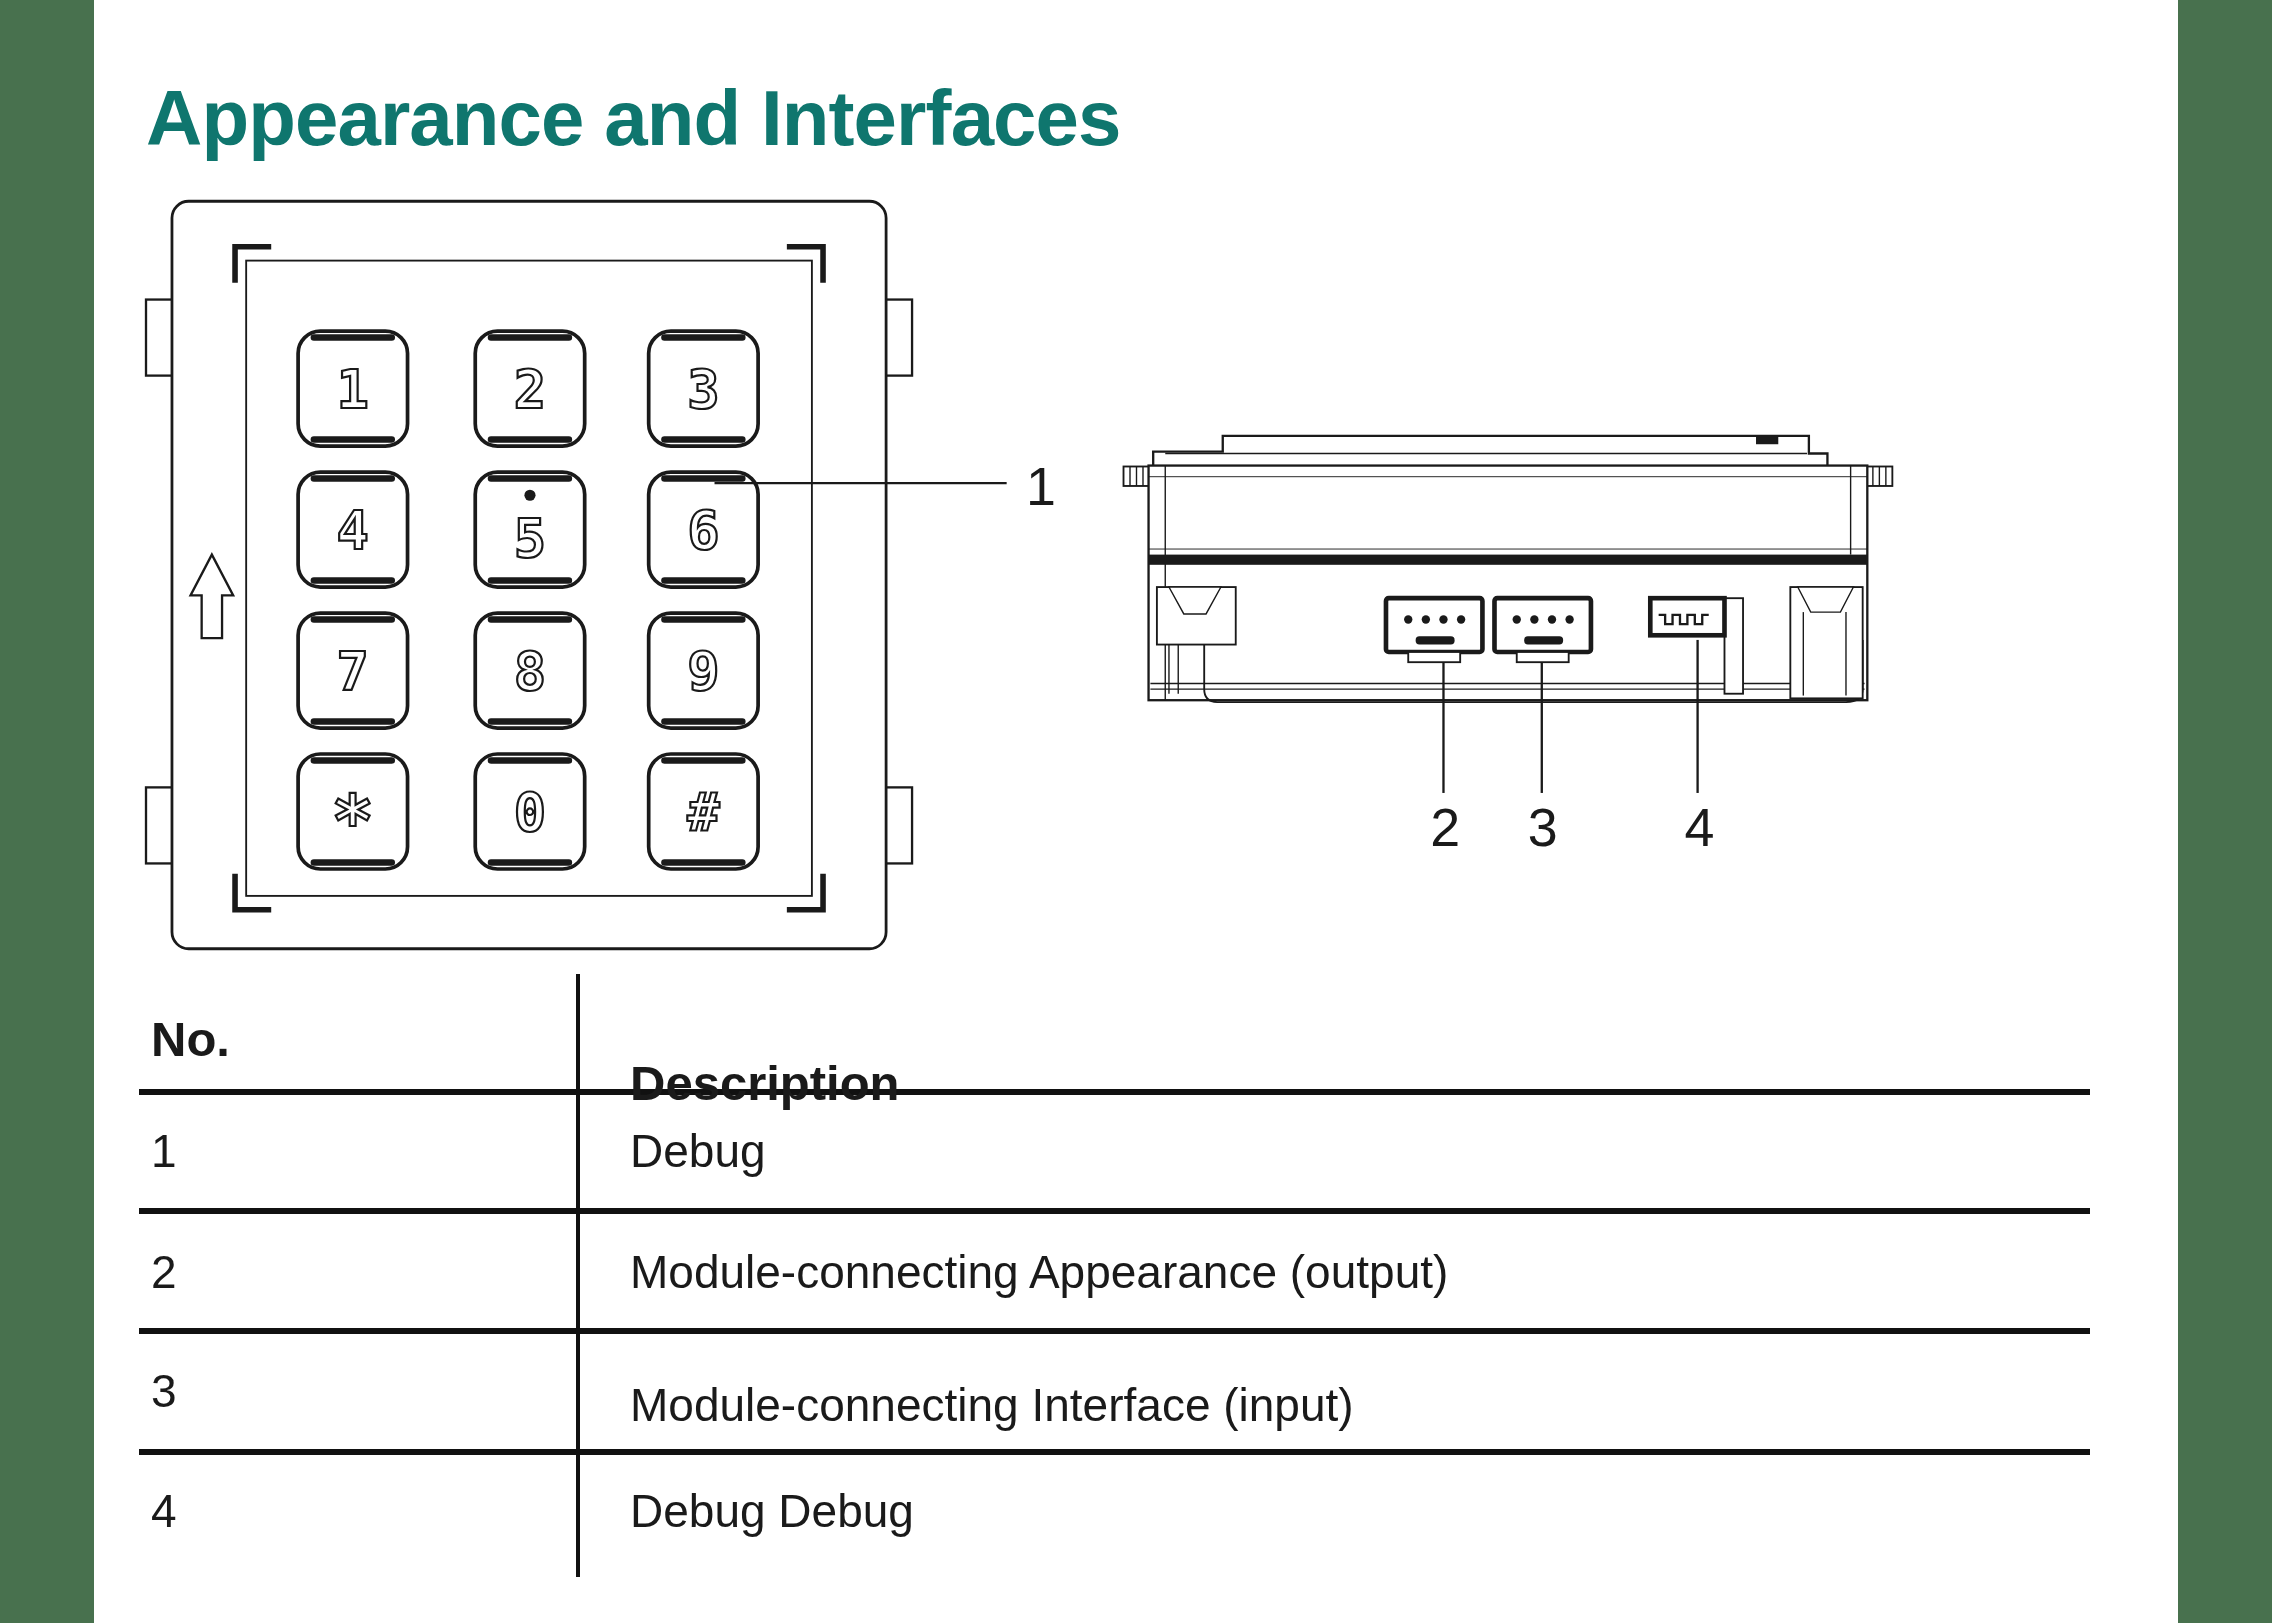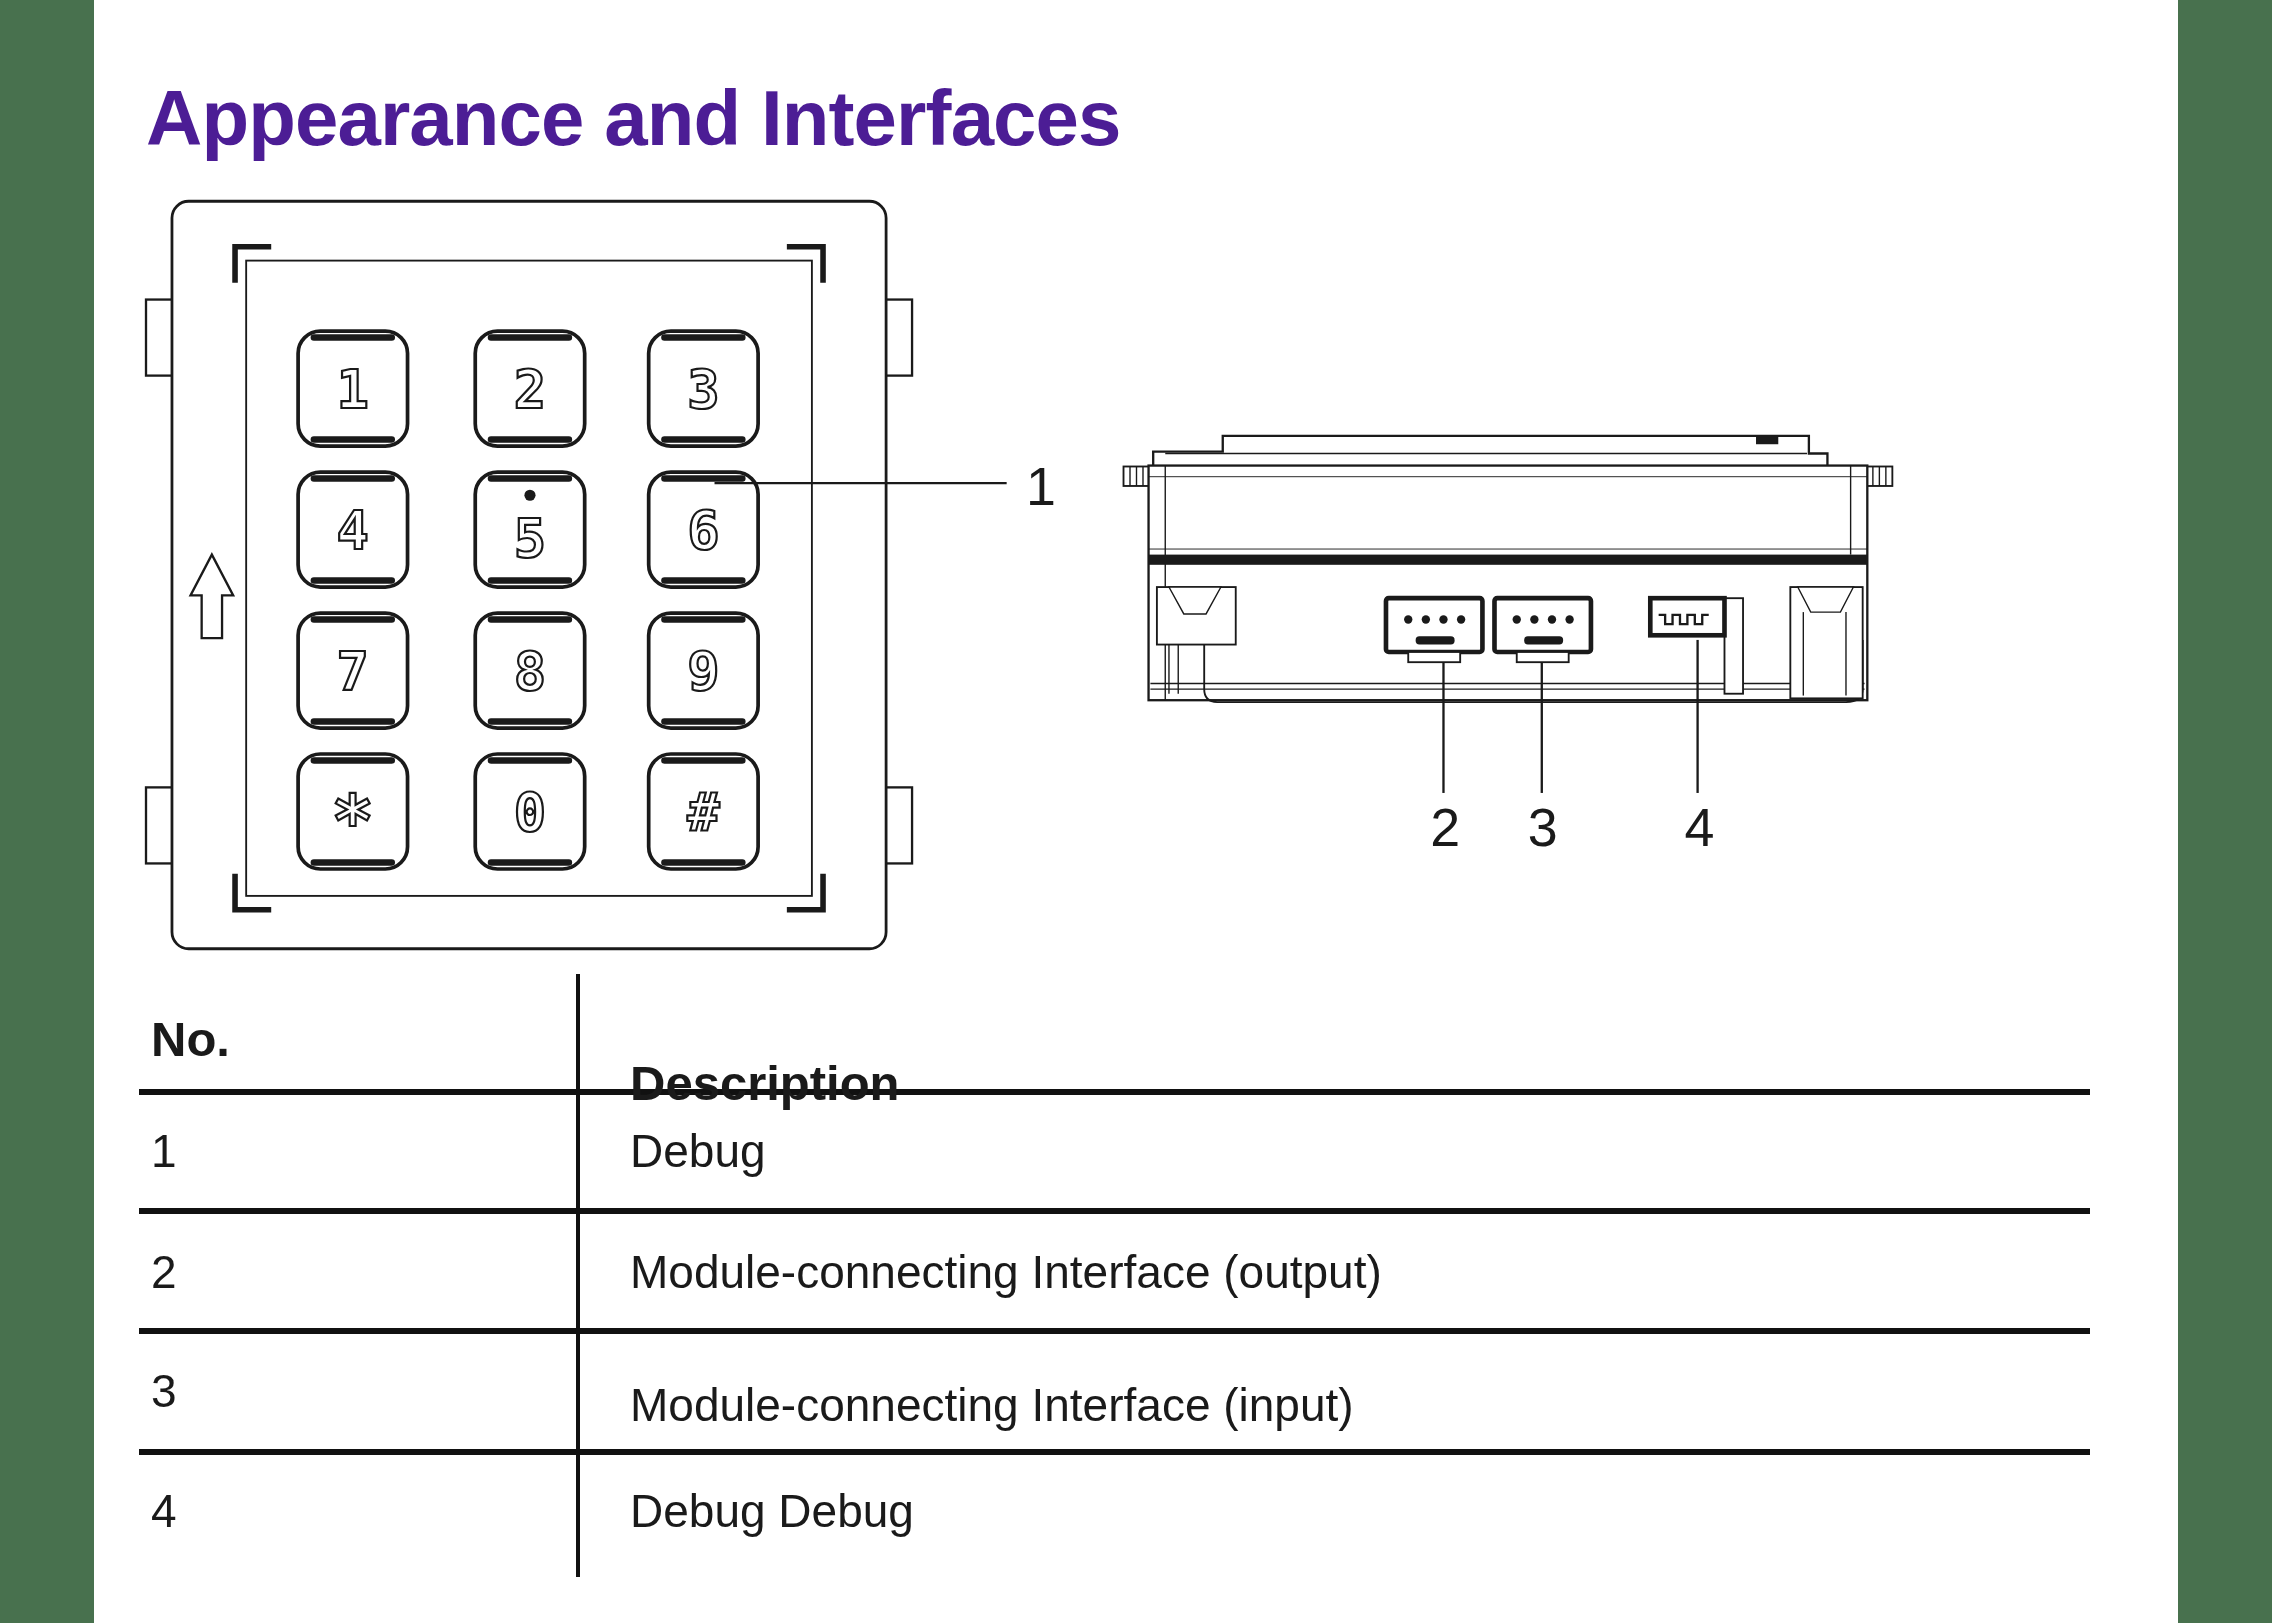--- a/index.html
+++ b/index.html
@@ -5,21 +5,21 @@
   html,body{margin:0;padding:0;}
   body{
     width:2273px;height:1623px;position:relative;background:#ffffff;
     font-family:"Liberation Sans", sans-serif;overflow:hidden;color:#1a1a1a;
   }
   .bar{position:absolute;top:0;width:94px;height:1623px;background:#48714e;}
   .bar.left{left:0;}
   .bar.right{left:2178px;width:95px;}
   .page-title{
     position:absolute;left:146px;top:20.4px;font-size:78px;font-weight:bold;
-    color:#4c1d95;letter-spacing:-0.9px;white-space:nowrap;
+    color:#0f766e;letter-spacing:-0.9px;white-space:nowrap;
   }
   svg{position:absolute;left:0;top:0;}
   svg *{vector-effect:none;}
   .ln{stroke:#1a1a1a;fill:none;}
   .fw{fill:#ffffff;}
   .ink{fill:#1a1a1a;}
   .keyglyph{
     font-family:"DejaVu Sans Mono", monospace;font-weight:bold;font-size:58px;
     fill:none;stroke:#1a1a1a;stroke-width:2.4px;text-anchor:middle;
   }
@@ -232,21 +232,21 @@
   <div class="hline" style="top:1328px;"></div>
   <div class="hline" style="top:1449px;"></div>
 
   <div class="tcell head col-no" style="top:1011px;">No.</div>
   <div class="tcell head col-desc" style="top:1011px;margin-top:44px;">Description</div>
 
   <div class="tcell col-no" style="top:1124px;">1</div>
   <div class="tcell col-desc" style="top:1124px;">Debug</div>
 
   <div class="tcell col-no" style="top:1245px;">2</div>
-  <div class="tcell col-desc" style="top:1245px;">Module-connecting Interface (output)</div>
+  <div class="tcell col-desc" style="top:1245px;">Module-connecting Appearance (output)</div>
 
   <div class="tcell col-no" style="top:1364px;">3</div>
   <div class="tcell col-desc" style="top:1364px;margin-top:14px;">Module-connecting Interface (input)</div>
 
   <div class="tcell col-no" style="top:1484px;">4</div>
   <div class="tcell col-desc" style="top:1484px;">Debug Debug</div>
 </div>
 
 
 </body></html>

